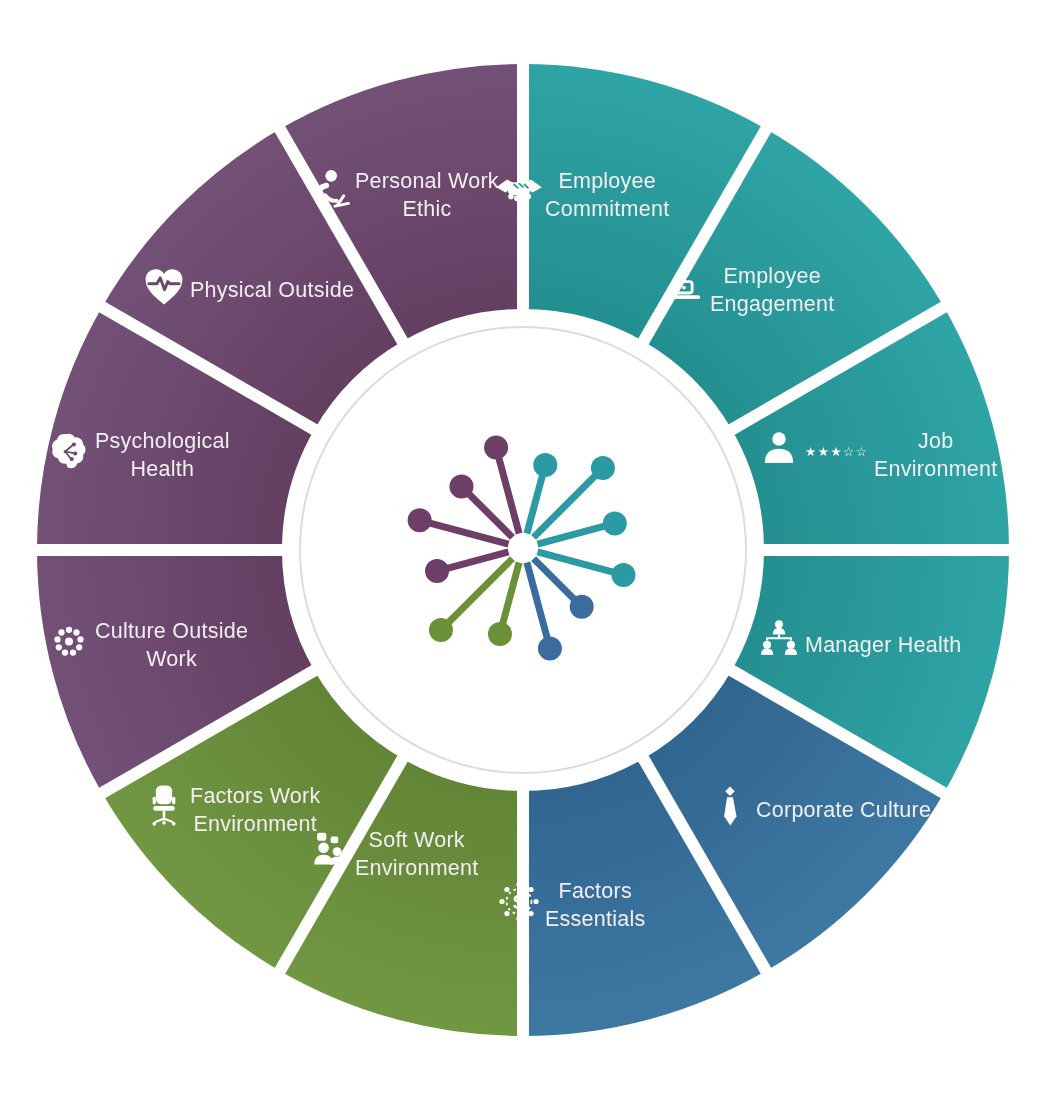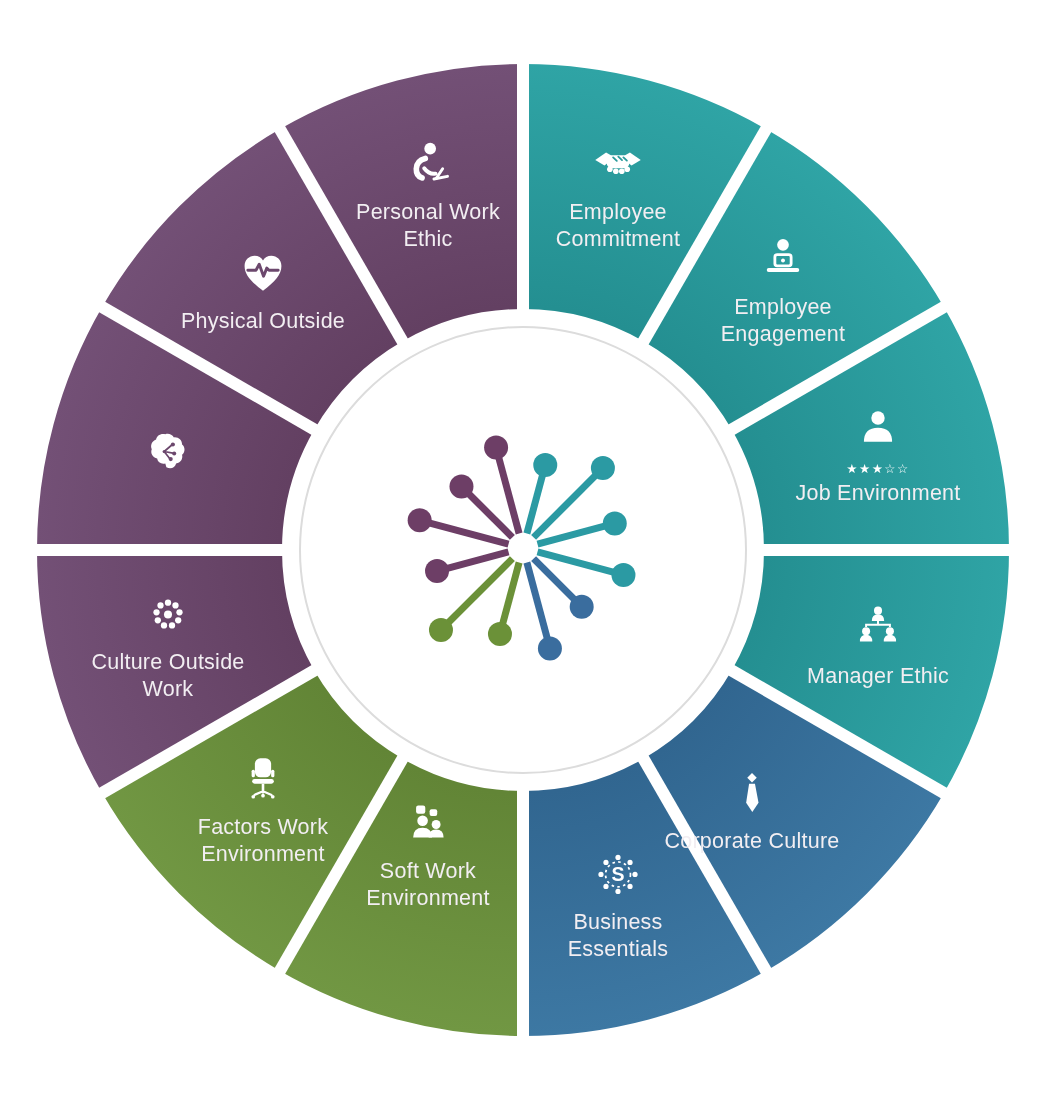--- a/index.html
+++ b/index.html
@@ -16,21 +16,20 @@
     left: 0; top: 0;
     width: 1044px;
     height: 1116px;
     display: block;
   }
   .seg {
     position: absolute;
     width: 250px;
     transform: translate(-50%, -50%);
     display: flex;
-    flex-direction: column;
     align-items: center;
     pointer-events: none;
   }
   .seg .icon {
     height: 54px;
     display: flex;
     align-items: flex-end;
     justify-content: center;
     margin-bottom: 9px;
   }
@@ -186,24 +185,24 @@
           <circle cx="24" cy="8" r="3.7"></circle>
           <path d="M18.3 17.5 q0 -6.2 5.7 -6.2 q5.7 0 5.7 6.2 z"></path>
           <circle cx="13" cy="27" r="3.7"></circle>
           <path d="M7.3 36.5 q0 -6.2 5.7 -6.2 q5.7 0 5.7 6.2 z"></path>
           <circle cx="35" cy="27" r="3.7"></circle>
           <path d="M29.3 36.5 q0 -6.2 5.7 -6.2 q5.7 0 5.7 6.2 z"></path>
         </g>
         <path d="M24 17.5 V21 M13 23 V21 H35 V23" fill="none" stroke="#fff" stroke-width="1.8"></path>
       </svg>
     </span>
-    <span class="seg-label">Manager Ethic</span>
-  </div>
-
-  <div class="seg" style="left:752px; top:810px; --seg:#38719b">
+    <span class="seg-label">Manager Health</span>
+  </div>
+
+  <div class="seg" style="left:829px; top:810px; --seg:#38719b">
     <span class="icon">
       <svg viewBox="0 0 48 48">
         <g fill="#fff">
           <path d="M24 5.5 l4.4 4.4 -4.4 4.4 -4.4 -4.4 z"></path>
           <path d="M21.3 15.5 h5.4 l3.3 17.5 -5.7 8.5 -5.7 -8.5 z"></path>
         </g>
       </svg>
     </span>
     <span class="seg-label">Corporate Culture</span>
   </div>
@@ -218,21 +217,21 @@
           <circle cx="39.7" cy="24" r="2.4"></circle>
             <circle cx="35.1" cy="35.1" r="2.4"></circle>
           <circle cx="24" cy="39.7" r="2.4"></circle>
             <circle cx="12.9" cy="35.1" r="2.4"></circle>
           <circle cx="8.3" cy="24" r="2.4"></circle>
             <circle cx="12.9" cy="12.9" r="2.4"></circle>
         </g>
         <text x="24" y="30.5" text-anchor="middle" font-size="18" font-weight="bold" fill="#fff">S</text>
       </svg>
     </span>
-    <span class="seg-label">Business
+    <span class="seg-label">Factors
 Essentials</span>
   </div>
 
   <div class="seg" style="left:428px; top:854px; --seg:#6b8f3c">
     <span class="icon">
       <svg viewBox="0 0 48 48">
         <g fill="#fff">
           <rect x="13" y="7.5" width="8.5" height="7.5" rx="2"></rect>
           <rect x="25.5" y="11" width="7" height="6.2" rx="1.8"></rect>
           <circle cx="19" cy="21.5" r="4.9"></circle>
@@ -295,20 +294,22 @@
           <path d="M20.5 24 l7 -6 M20.5 24 l8 1.5 M20.5 24 l5 6.5"></path>
         </g>
         <g fill="var(--seg)">
           <circle cx="20.5" cy="24" r="1.5"></circle>
             <circle cx="28.5" cy="17.5" r="1.9"></circle>
           <circle cx="29.7" cy="25.8" r="1.9"></circle>
             <circle cx="26.5" cy="31" r="1.9"></circle>
         </g>
       </svg>
     </span>
+    <span class="seg-label">Psychological
+Health</span>
   </div>
 
   <div class="seg" style="left:263px; top:290px; --seg:#6c486d">
     <span class="icon">
       <svg viewBox="0 0 48 48">
         <path fill="#fff" d="M24 40.5 C13 32 7 25.5 7 17.5 C7 11.8 11.2 8 16.3 8 C19.6 8 22.7 9.7 24 12.4 C25.3 9.7 28.4 8 31.7 8 C36.8 8 41 11.8 41 17.5 C41 25.5 35 32 24 40.5 Z"></path>
         <path fill="none" stroke="var(--seg)" stroke-width="2.7" stroke-linejoin="round" stroke-linecap="round" d="M10 21.5 h7.5 l3 -5.5 4 11 3 -7.5 2 2 h8.5"></path>
       </svg>
     </span>
     <span class="seg-label">Physical Outside</span>

